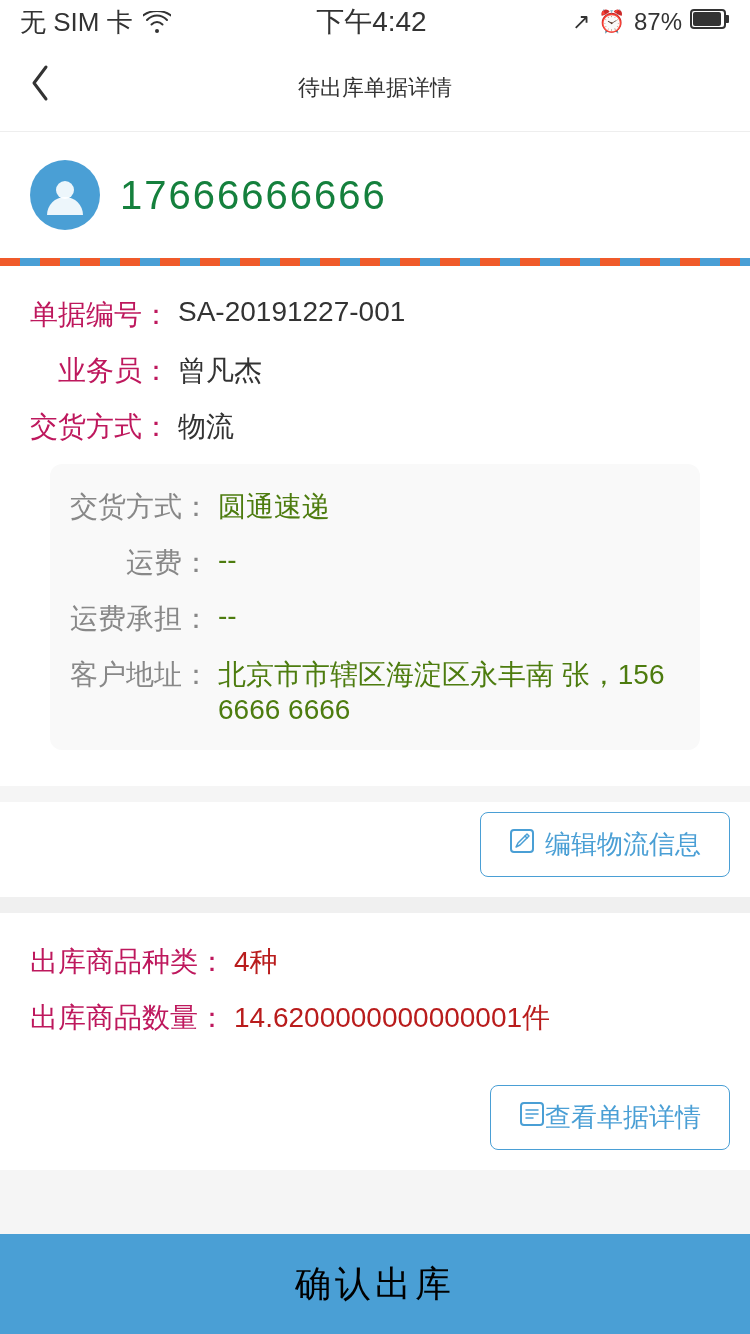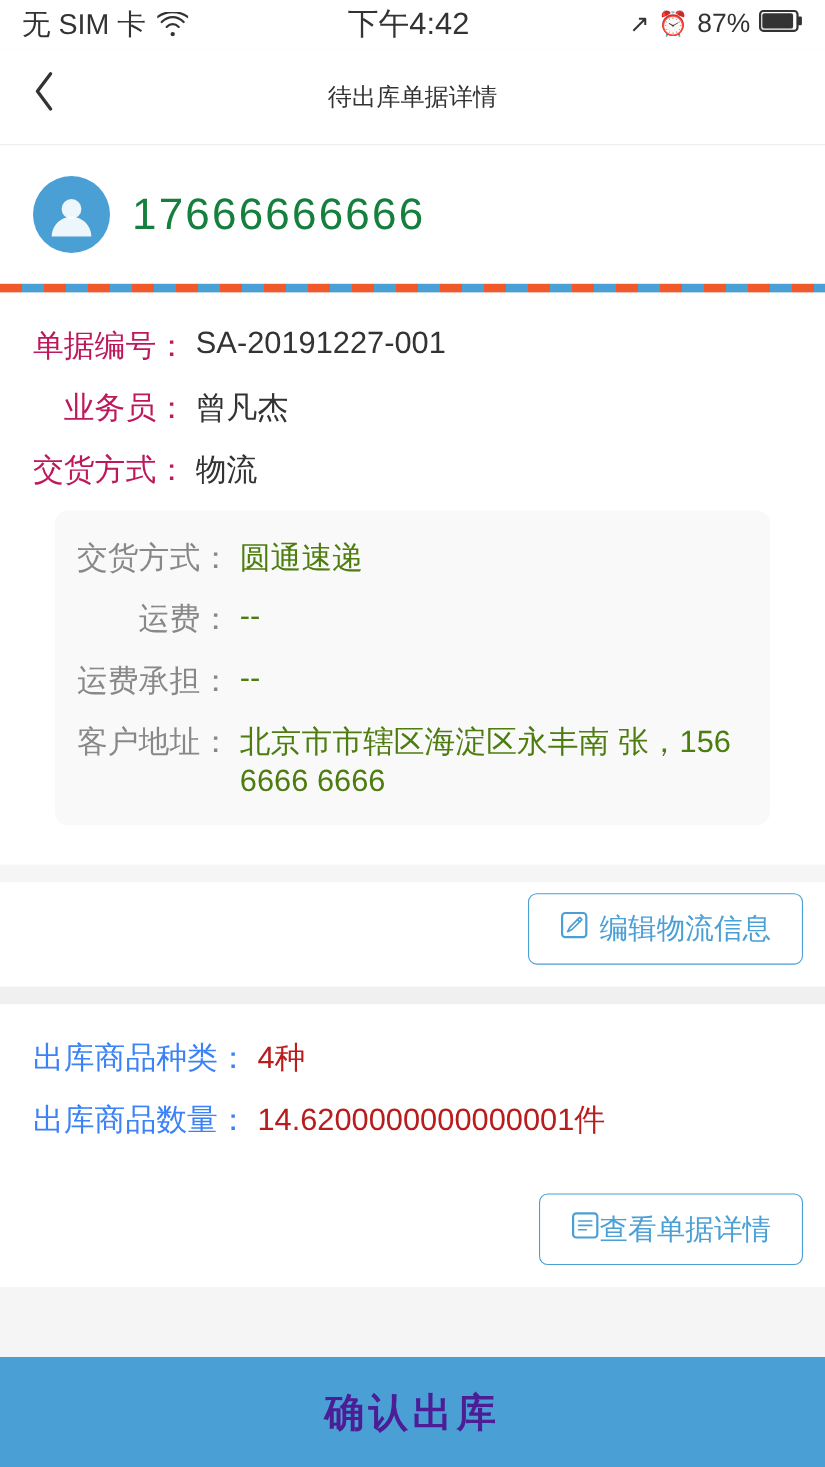--- a/index.html
+++ b/index.html
@@ -210,21 +210,21 @@
       padding: 30px 30px 20px 30px;
     }
     .goods-row {
       display: flex;
       align-items: center;
       margin-bottom: 18px;
       font-size: 28px;
       color: #333;
     }
     .goods-label {
-      color: #3b82f6;
+      color: #be185d;
       min-width: 160px;
       text-align: center;
       flex-shrink: 0;
     }
     .goods-value {
       color: #b91c1c;
       flex: 1;
       padding-left: 8px;
     }
 
@@ -261,22 +261,22 @@
       width: 750px;
       height: 100px;
       background: #4a9fd5;
       display: flex;
       align-items: center;
       justify-content: center;
       cursor: pointer;
     }
     .confirm-text {
       font-size: 36px;
-      color: #4c1d95;
-      font-weight: 700;
+      color: #000000;
+      font-weight: 400;
       letter-spacing: 4px;
     }
   </style>
 </head>
 <body>
 
 <div class="status-bar">
   <div class="status-left">
     <span>无 SIM 卡</span>
     <span>

